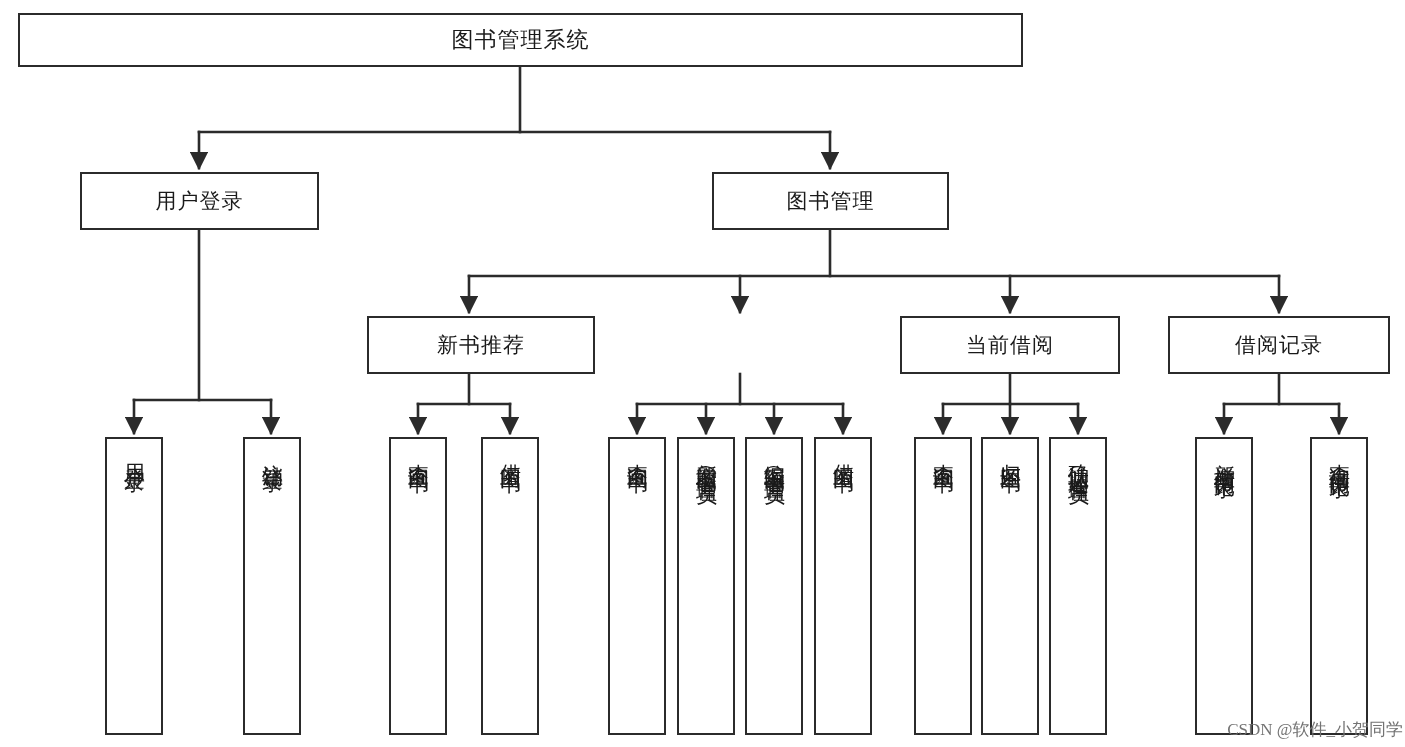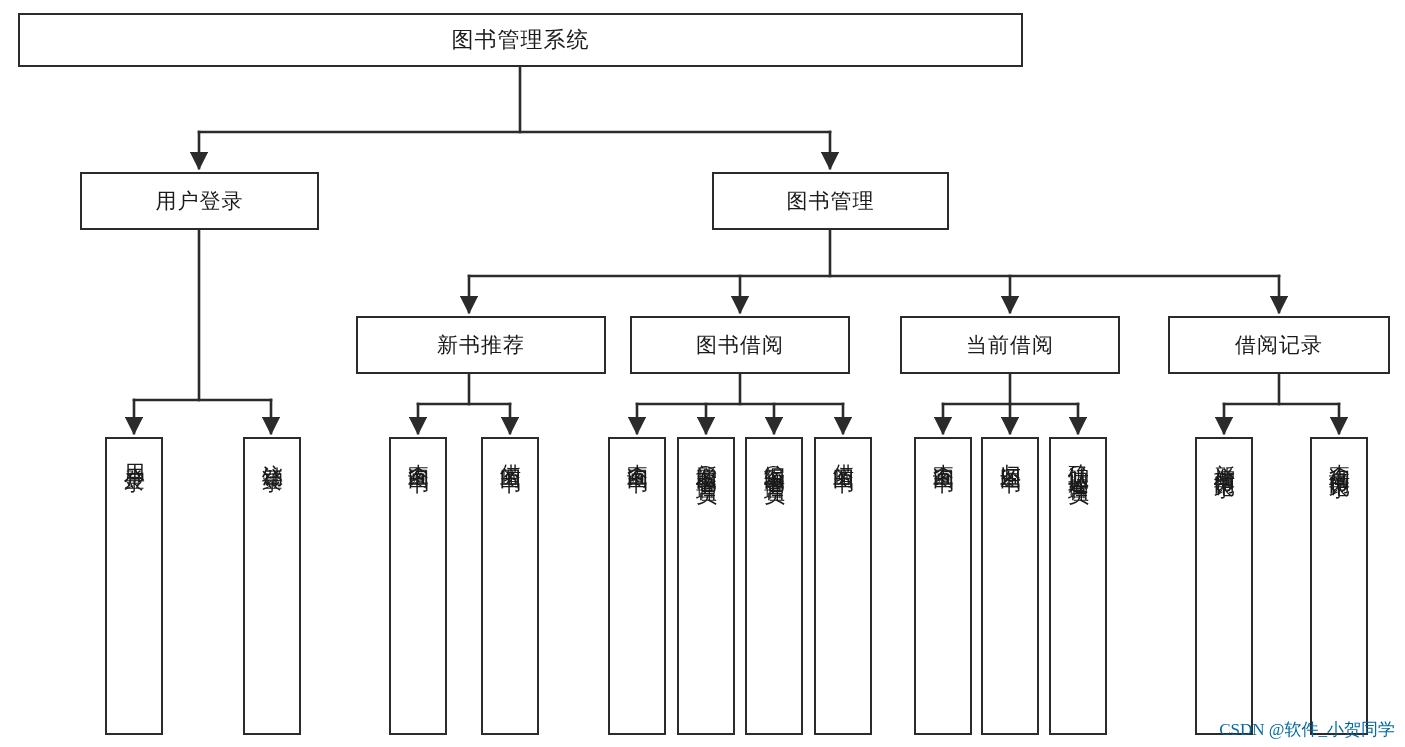--- a/index.html
+++ b/index.html
@@ -39,24 +39,24 @@
   .v-node .label{
     writing-mode:vertical-rl;
     text-orientation:upright;
     font-size:21px;
     letter-spacing:3px;
     line-height:1;
   }
 
   #watermark{
     position:absolute;
-    right:10px;
+    right:2px;
     bottom:6px;
     font-size:17px;
-    color:#0369a1;
+    color:#737373;
     z-index:5;
     white-space:nowrap;
     pointer-events:none;
   }
 </style>
 </head>
 <body>
 
 <div id="canvas">
 
@@ -114,25 +114,22 @@
     <span class="label">图书管理系统</span>
   </div>
 
   <div class="node h-node" style="left:80px;top:172px;width:239px;height:58px;">
     <span class="label">用户登录</span>
   </div>
   <div class="node h-node" style="left:712px;top:172px;width:237px;height:58px;">
     <span class="label">图书管理</span>
   </div>
 
-  <div class="node h-node" style="left:356px;top:316px;width:250px;height:58px;">
+  <div class="node h-node" style="left:367px;top:316px;width:228px;height:58px;">
     <span class="label">新书推荐</span>
-  </div>
-  <div class="node h-node" style="left:630px;top:316px;width:220px;height:58px;">
-    <span class="label">图书借阅</span>
   </div>
   <div class="node h-node" style="left:1168px;top:316px;width:222px;height:58px;">
     <span class="label">借阅记录</span>
   </div>
   <div class="node h-node" style="left:900px;top:316px;width:220px;height:58px;">
     <span class="label">当前借阅</span>
   </div>
 
   <div class="node v-node" style="left:105px;top:437px;width:58px;height:298px;">
     <span class="label">用户登录</span>

